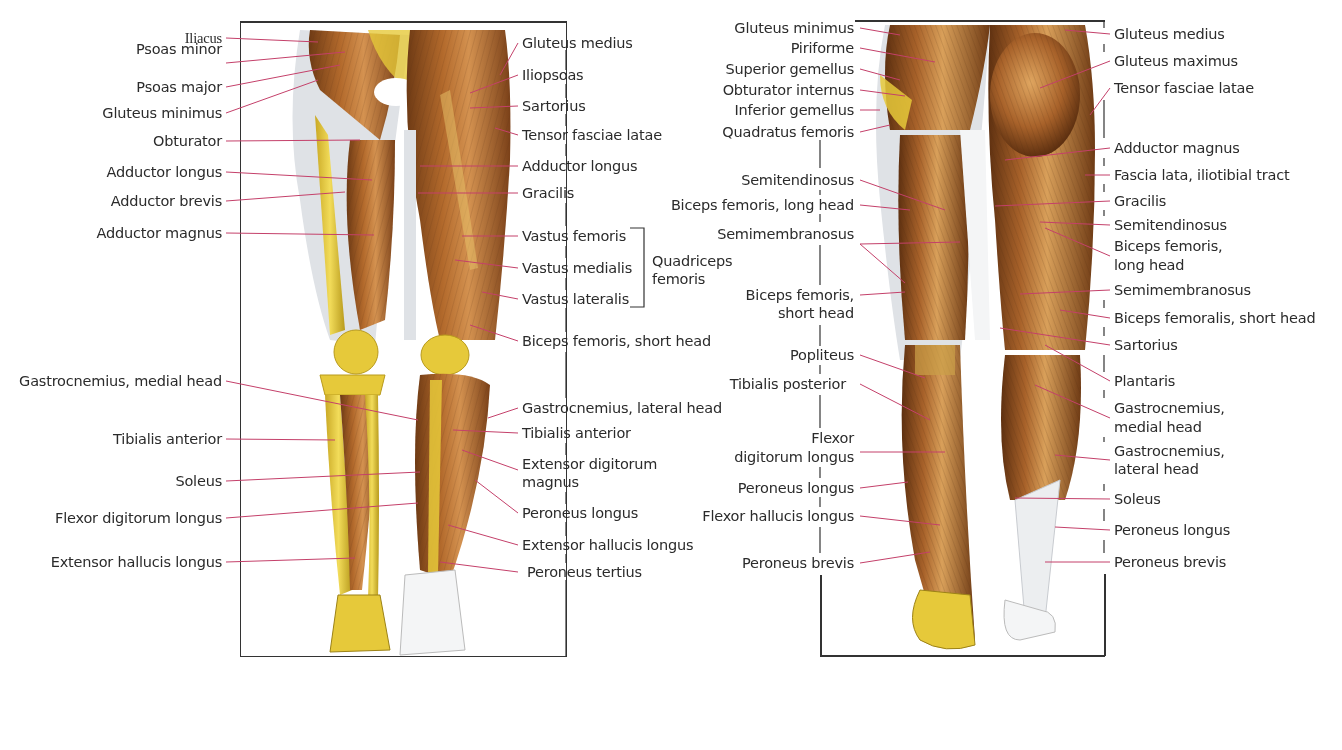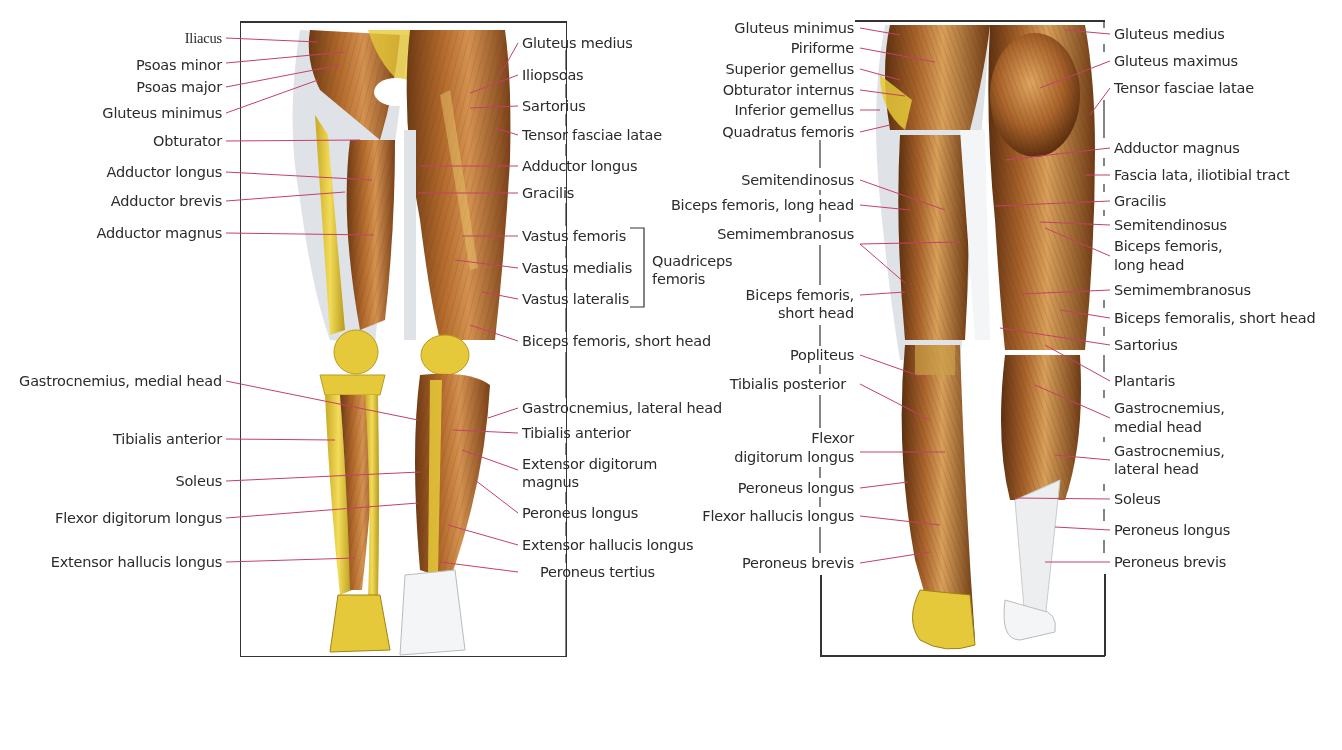--- a/index.html
+++ b/index.html
@@ -116,21 +116,21 @@
       <line class="tick" x1="566" y1="522" x2="566" y2="536"></line>
       <line class="tick" x1="566" y1="554" x2="566" y2="563"></line>
       <line class="tick" x1="566" y1="580" x2="566" y2="657"></line>
     </g>
 
     <path d="M630 228 L644 228 L644 307 L630 307" stroke="#333" stroke-width="1.2" fill="none"></path>
   </svg>
 
   <div>
     <div class="lbl r" style="right:538px;top:30px;font-family:Liberation Serif, serif;">Iliacus</div>
-    <div class="lbl r" style="right:538px;top:57px;">Psoas minor</div>
+    <div class="lbl r" style="right:538px;top:41px;">Psoas minor</div>
     <div class="lbl r" style="right:538px;top:79px;">Psoas major</div>
     <div class="lbl r" style="right:538px;top:105px;">Gluteus minimus</div>
     <div class="lbl r" style="right:538px;top:133px;">Obturator</div>
     <div class="lbl r" style="right:538px;top:164px;">Adductor longus</div>
     <div class="lbl r" style="right:538px;top:193px;">Adductor brevis</div>
     <div class="lbl r" style="right:538px;top:225px;">Adductor magnus</div>
     <div class="lbl r" style="right:538px;top:373px;">Gastrocnemius, medial head</div>
     <div class="lbl r" style="right:538px;top:431px;">Tibialis anterior</div>
     <div class="lbl r" style="right:538px;top:473px;">Soleus</div>
     <div class="lbl r" style="right:538px;top:510px;">Flexor digitorum longus</div>
@@ -147,21 +147,21 @@
     <div class="lbl" style="left:522px;top:228px;">Vastus femoris</div>
     <div class="lbl" style="left:522px;top:260px;">Vastus medialis</div>
     <div class="lbl" style="left:522px;top:291px;">Vastus lateralis</div>
     <div class="lbl" style="left:522px;top:333px;">Biceps femoris, short head</div>
     <div class="lbl" style="left:522px;top:400px;">Gastrocnemius, lateral head</div>
     <div class="lbl" style="left:522px;top:425px;">Tibialis anterior</div>
     <div class="lbl" style="left:522px;top:456px;">Extensor digitorum</div>
     <div class="lbl" style="left:522px;top:474px;">magnus</div>
     <div class="lbl" style="left:522px;top:505px;">Peroneus longus</div>
     <div class="lbl" style="left:522px;top:537px;">Extensor hallucis longus</div>
-    <div class="lbl" style="left:540px;top:564px;text-align:right;">Peroneus tertius</div>
+    <div class="lbl" style="left:527px;top:564px;text-align:right;">Peroneus tertius</div>
     <div class="lbl" style="left:652px;top:253px;">Quadriceps</div>
     <div class="lbl" style="left:652px;top:271px;">femoris</div>
   </div>
 </div>
 
 <div class="panel" style="left:0;top:0;width:1342px;height:700px;">
   <div style="position:absolute;left:855px;top:20px;width:250px;height:1.5px;background:#333;"></div>
   <div style="position:absolute;left:820px;top:575px;width:1.5px;height:81px;background:#333;"></div>
   <div style="position:absolute;left:820px;top:655px;width:285px;height:1.5px;background:#333;"></div>
   <div style="position:absolute;left:1104px;top:574px;width:1.5px;height:82px;background:#333;"></div>

